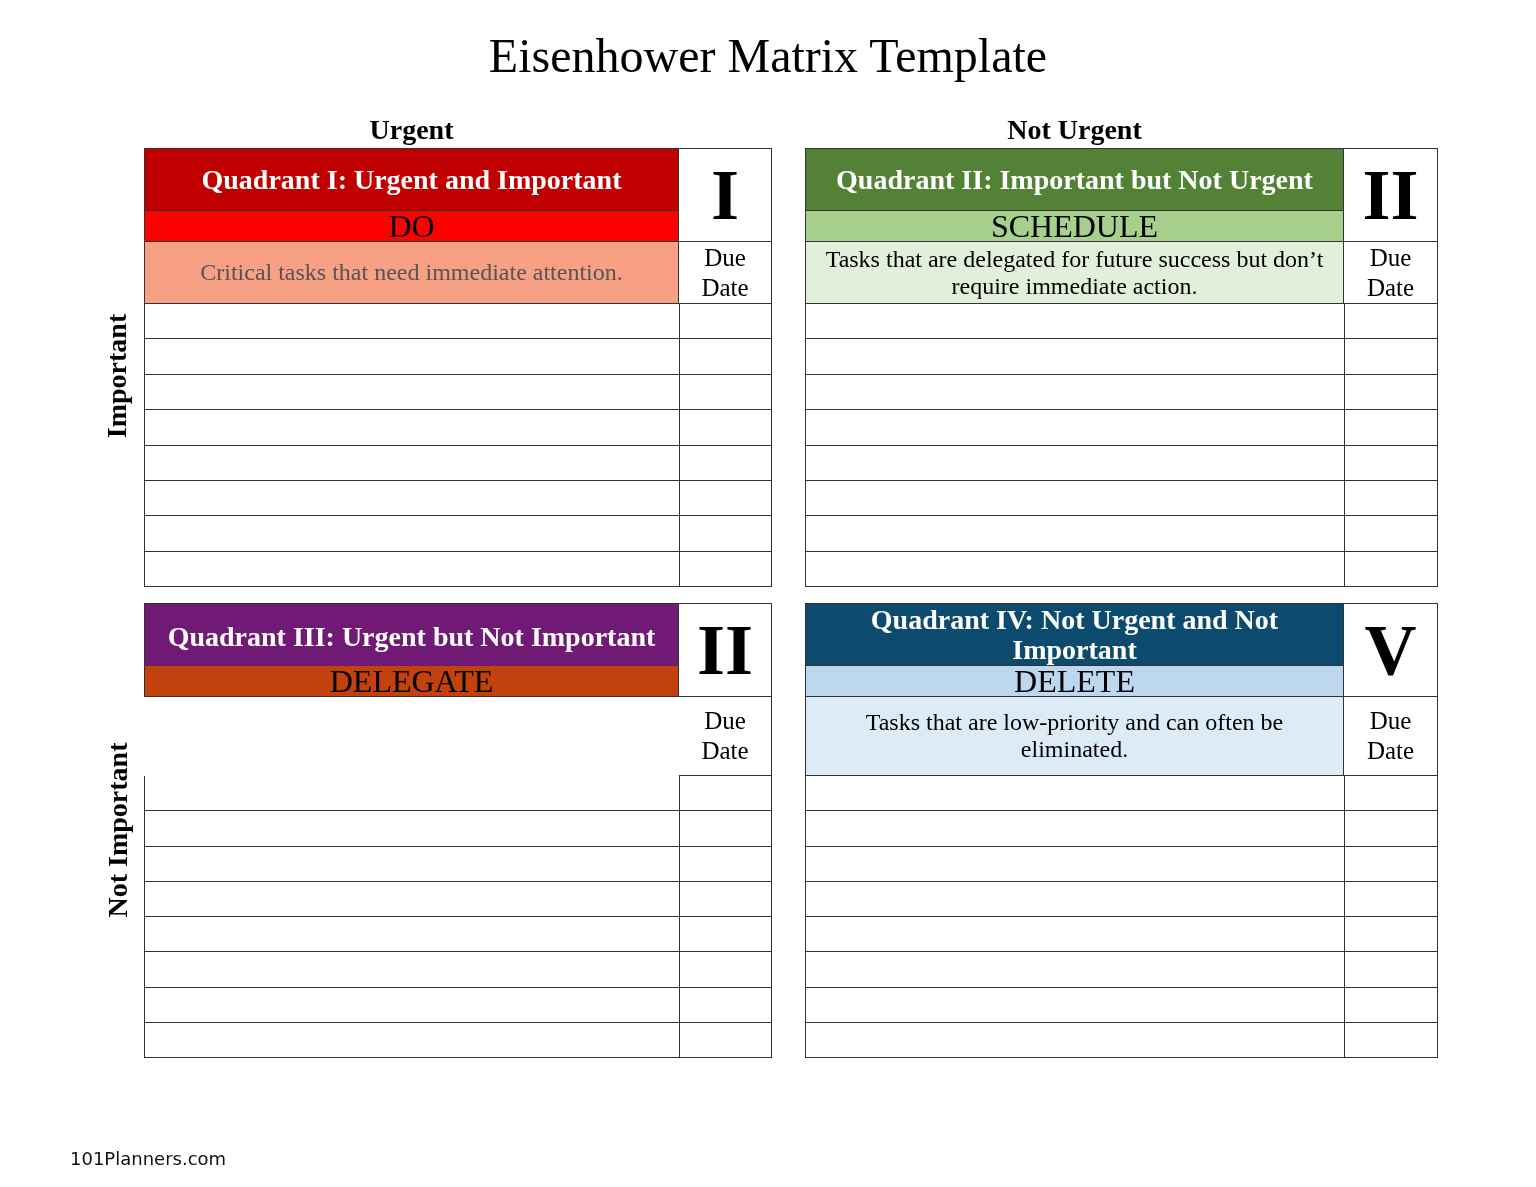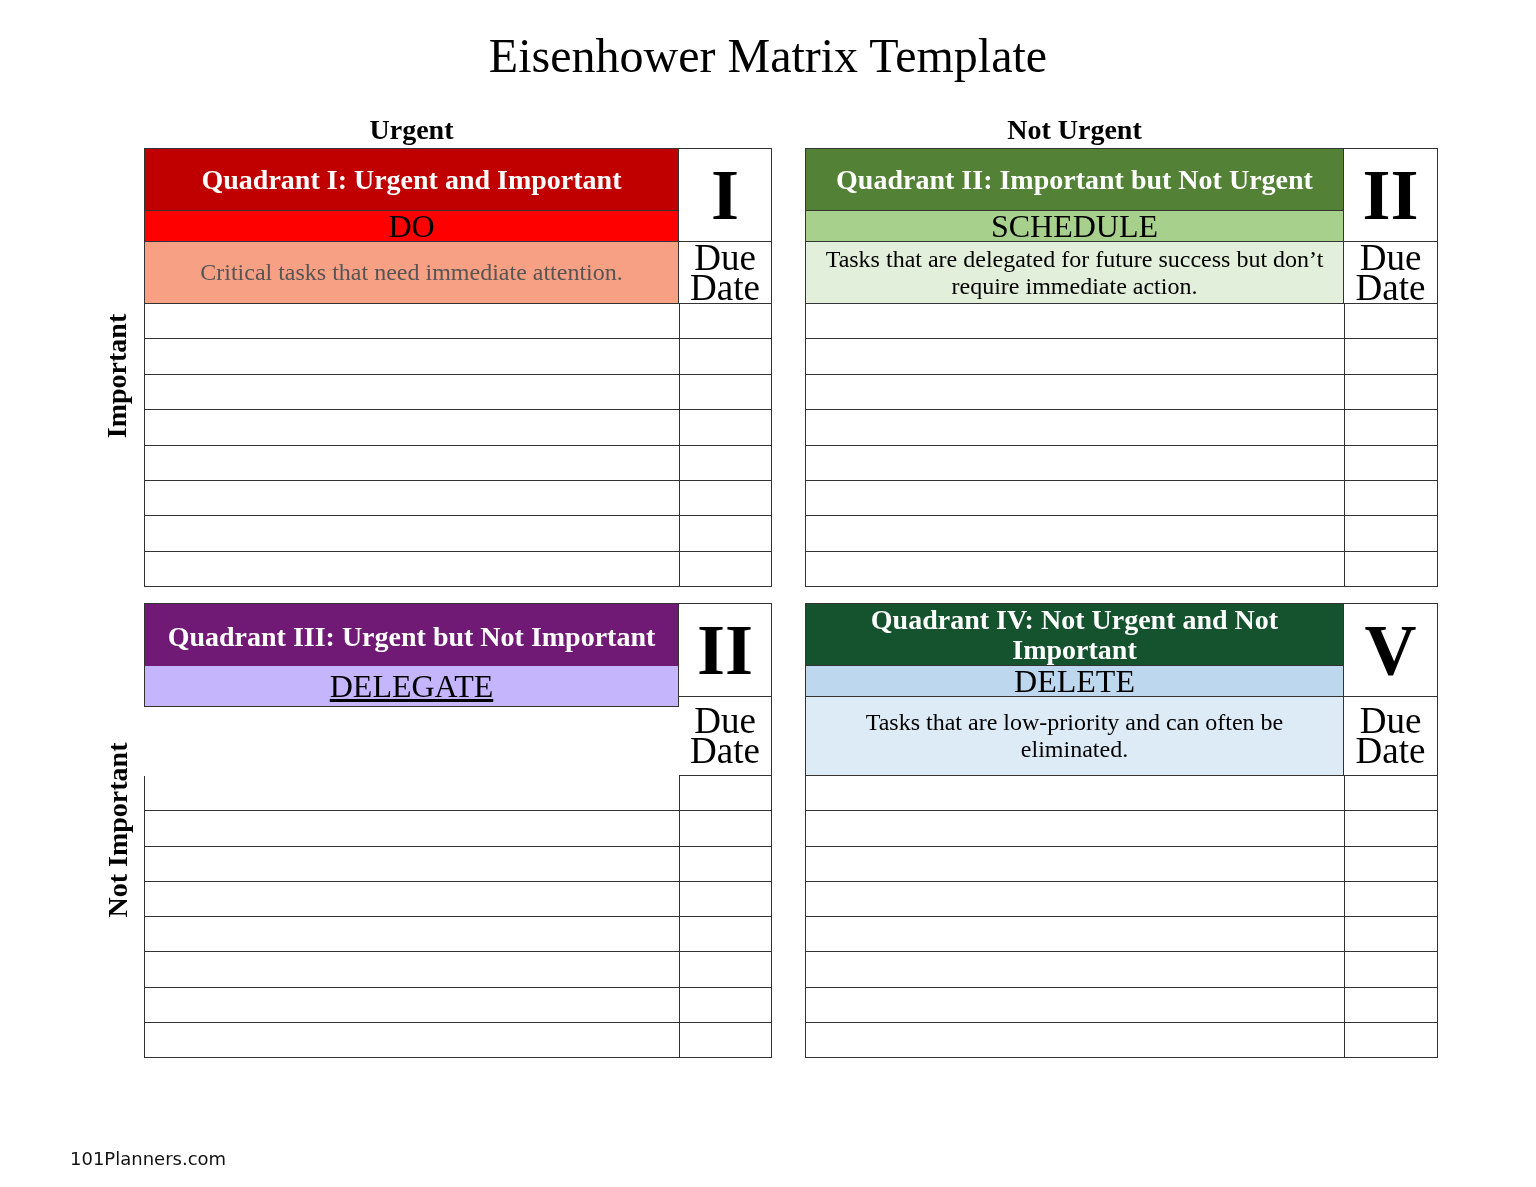--- a/index.html
+++ b/index.html
@@ -16,21 +16,21 @@
   .qtitle { color: #fff; font-weight: bold; font-size: 28px; line-height: 30px; text-align: center;
             display: flex; align-items: center; justify-content: center; padding: 0 20px;
             border: 1px solid #333; }
   .qaction { font-size: 32px; line-height: 30px; text-align: center; border: 1px solid #333; border-top: none;
              display: flex; align-items: center; justify-content: center; }
   .qdesc { font-size: 24px; line-height: 27px; text-align: center; border: 1px solid #333; border-top: none;
            display: flex; align-items: center; justify-content: center; padding: 0 14px; }
   .numeral { background: #fff; border: 1px solid #333; border-left: none; font-weight: bold;
              font-size: 72px; display: flex; align-items: center; justify-content: center; line-height: 1; }
   .duedate { background: #fff; border: 1px solid #333; border-left: none; border-top: none;
-             font-size: 37px; line-height: 30px; text-align: center;
+             font-size: 25px; line-height: 30px; text-align: center;
              display: flex; align-items: center; justify-content: center; }
   .rows { position: absolute; box-sizing: border-box; border: 1px solid #333; border-top: none; }
   .row { display: flex; box-sizing: border-box; border-bottom: 1px solid #333; }
   .row:last-child { border-bottom: none; }
   .row .task { box-sizing: border-box; border-right: 1px solid #333; }
   .row .date { flex: 1; }
   .footer { position: absolute; left: 70px; top: 1148px; font-family: "DejaVu Sans", "Liberation Sans", sans-serif;
             font-size: 18px; color: #111; }
 </style>
 </head>
@@ -122,21 +122,21 @@
                        <div class="date"></div>
         </div>
         <div class="row" style="height: 35.375px;">
           <div class="task" style="width:539px;"></div>
                        <div class="date"></div>
         </div>
       </div>
     </div>
     <div class="quad" style="left: 144px; top: 603px; width: 628px; height: 455px;">
       <div class="cell qtitle" style="left:0; top:0; width:535px; height:68px; background:#701a75;text-align:center;">Quadrant III: Urgent but Not Important</div>
-      <div class="cell qaction" style="left:0; top:63px; width:535px; height:41px; background:#c4b5fd;text-decoration:underline;">DELEGATE</div>
+      <div class="cell qaction" style="left:0; top:63px; width:535px; height:31px; background:#c2410c;">DELEGATE</div>
       <div class="cell numeral" style="left:535px; top:0; width:93px; height:94px;">II</div>
       <div class="cell duedate" style="left:535px; top:94px; width:93px; height:79px; padding:0 10px;">Due Date</div>
       <div class="rows" style="left:0; top:173px; width:628px; height:282px;">
         <div class="row" style="height: 35.25px;">
           <div class="task" style="width:535px;"></div>
                        <div class="date"></div>
         </div>
         <div class="row" style="height: 35.25px;">
           <div class="task" style="width:535px;"></div>
                        <div class="date"></div>
@@ -161,21 +161,21 @@
           <div class="task" style="width:535px;"></div>
                        <div class="date"></div>
         </div>
         <div class="row" style="height: 35.25px;">
           <div class="task" style="width:535px;"></div>
                        <div class="date"></div>
         </div>
       </div>
     </div>
     <div class="quad" style="left: 805px; top: 603px; width: 633px; height: 455px;">
-      <div class="cell qtitle" style="left:0; top:0; width:539px; height:63px; background:#14532d;">Quadrant IV: Not Urgent and Not Important</div>
+      <div class="cell qtitle" style="left:0; top:0; width:539px; height:63px; background:#0c4a6e;">Quadrant IV: Not Urgent and Not Important</div>
       <div class="cell qaction" style="left:0; top:63px; width:539px; height:31px; background:#BDD7EE;">DELETE</div>
       <div class="cell numeral" style="left:539px; top:0; width:94px; height:94px;">V</div>
       <div class="cell qdesc" style="left:0; top:94px; width:539px; height:79px; background:#DDEBF7; color:#000000;">Tasks that are low-priority and can often be eliminated.</div>
       <div class="cell duedate" style="left:539px; top:94px; width:94px; height:79px; padding:0 10px;">Due Date</div>
       <div class="rows" style="left:0; top:173px; width:633px; height:282px;">
         <div class="row" style="height: 35.25px;">
           <div class="task" style="width:539px;"></div>
                        <div class="date"></div>
         </div>
         <div class="row" style="height: 35.25px;">

